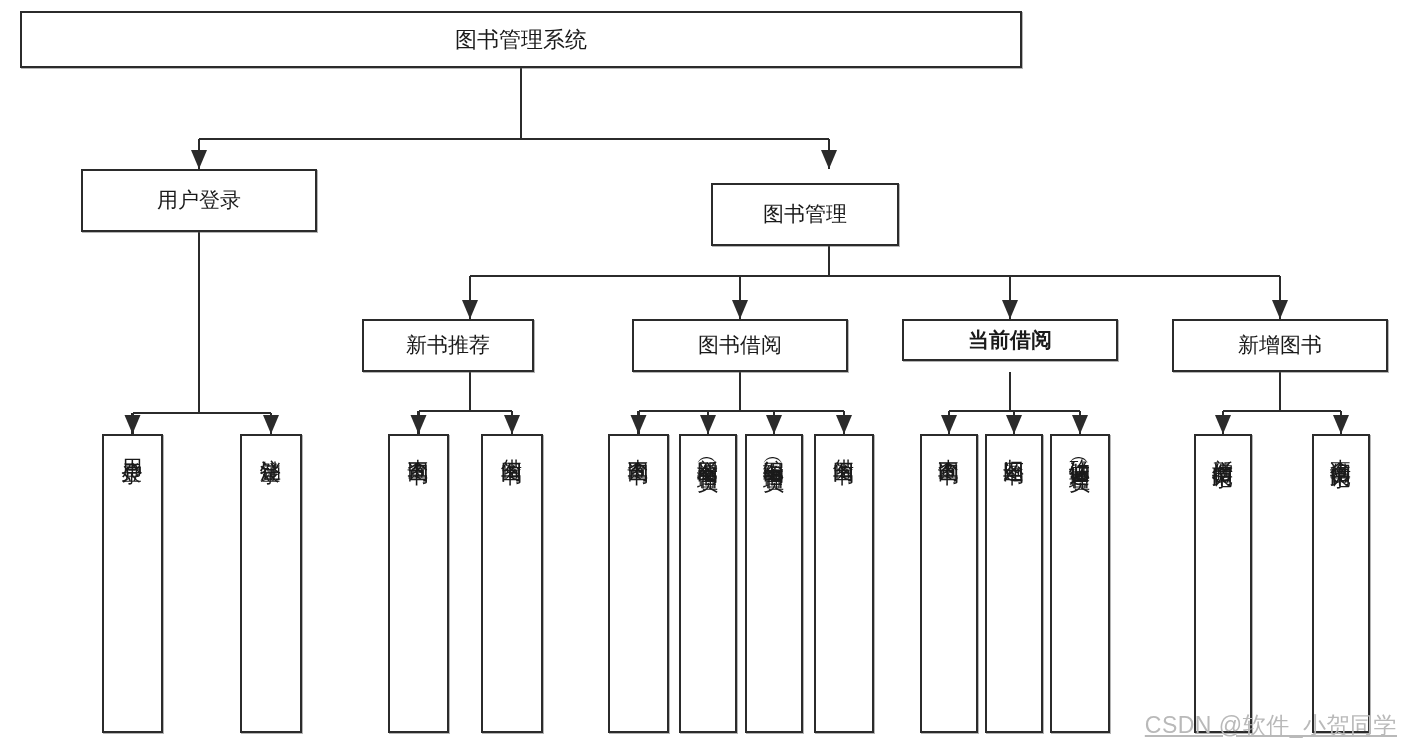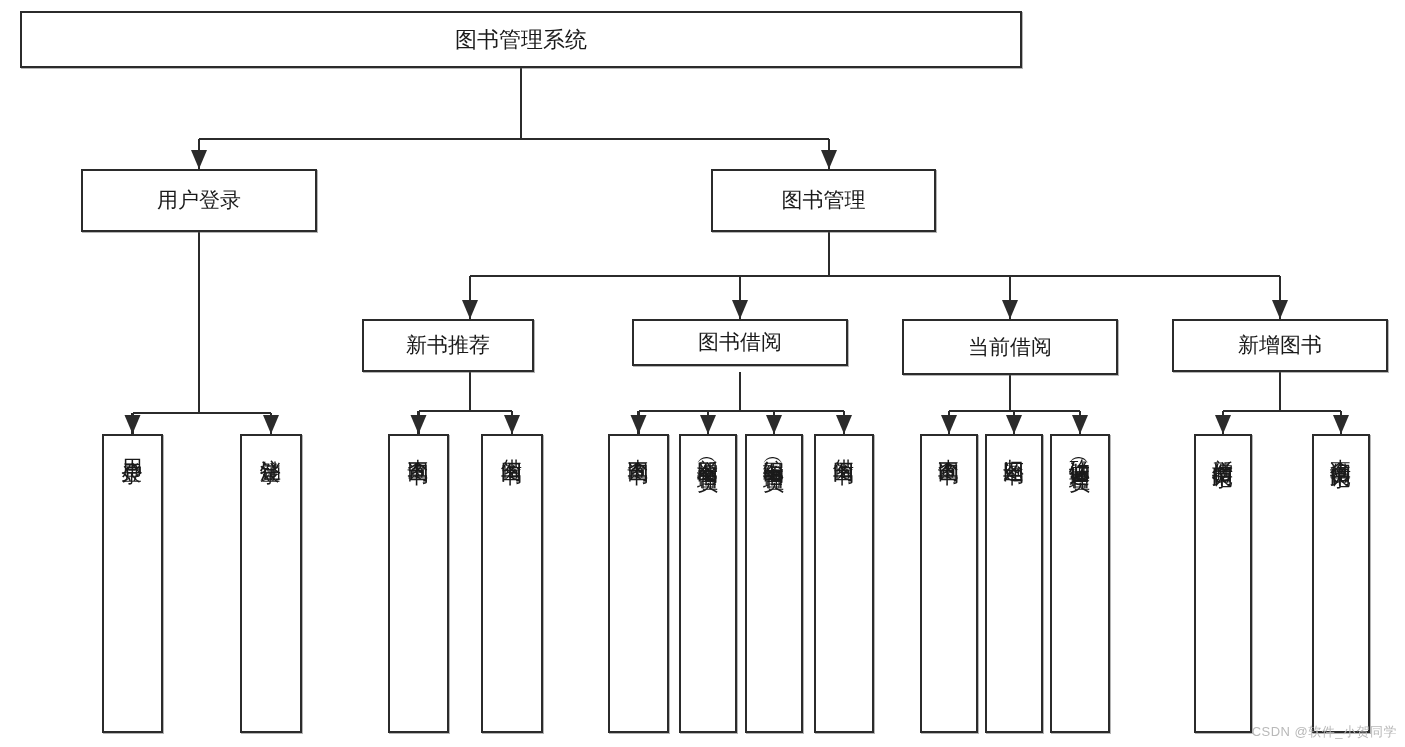--- a/index.html
+++ b/index.html
@@ -58,25 +58,26 @@
     font-size: 21px;
     letter-spacing: 2px;
     line-height: 1;
     white-space: nowrap;
     text-align: left;
   }
   .watermark {
     position: absolute;
     right: 8px;
     bottom: 6px;
-    font-size: 13px;
+    font-size: 23px;
     color: #b9b9b9;
     letter-spacing: 0.5px;
     white-space: nowrap;
     pointer-events: none;
+    text-decoration: underline;
   }
 </style>
 </head>
 <body>
 
 <div id="canvas">
 
   <svg id="edges" viewBox="0 0 1405 747" xmlns="http://www.w3.org/2000/svg">
       <line x1="521" y1="68" x2="521" y2="139" stroke="#2b2b2b" stroke-width="2.4" shape-rendering="crispEdges"></line>
       <line x1="199" y1="139" x2="829" y2="139" stroke="#2b2b2b" stroke-width="2.4" shape-rendering="crispEdges"></line>
@@ -132,30 +133,30 @@
       <polygon points="1333,415 1349,415 1341,434" fill="#2b2b2b"></polygon>
     </svg>
 
   <div id="nodes">
       <div class="node horizontal root" style="left: 20px; top: 11px; width: 1002px; height: 57px;">
         <span class="label">图书管理系统</span>
       </div>
       <div class="node horizontal" style="left: 81px; top: 169px; width: 236px; height: 63px;">
         <span class="label">用户登录</span>
       </div>
-      <div class="node horizontal" style="left: 711px; top: 169px; width: 225px; height: 63px;">
+      <div class="node horizontal" style="left: 711px; top: 183px; width: 188px; height: 63px;">
         <span class="label">图书管理</span>
       </div>
       <div class="node horizontal" style="left: 362px; top: 319px; width: 172px; height: 53px;">
         <span class="label">新书推荐</span>
       </div>
-      <div class="node horizontal" style="left: 632px; top: 319px; width: 216px; height: 47px;">
+      <div class="node horizontal" style="left: 632px; top: 319px; width: 216px; height: 53px;">
         <span class="label">图书借阅</span>
       </div>
-      <div class="node horizontal" style="left: 902px; top: 319px; width: 216px; height: 56px;">
+      <div class="node horizontal" style="left: 902px; top: 319px; width: 216px; height: 42px; font-weight: bold;">
         <span class="label">当前借阅</span>
       </div>
       <div class="node horizontal" style="left: 1172px; top: 319px; width: 216px; height: 53px;">
         <span class="label">新增图书</span>
       </div>
       <div class="node vertical" style="left: 102px; top: 434px; width: 61px; height: 299px;">
         <span class="label">用户登录</span>
       </div>
       <div class="node vertical" style="left: 240px; top: 434px; width: 62px; height: 299px;">
         <span class="label">注销登录</span>

